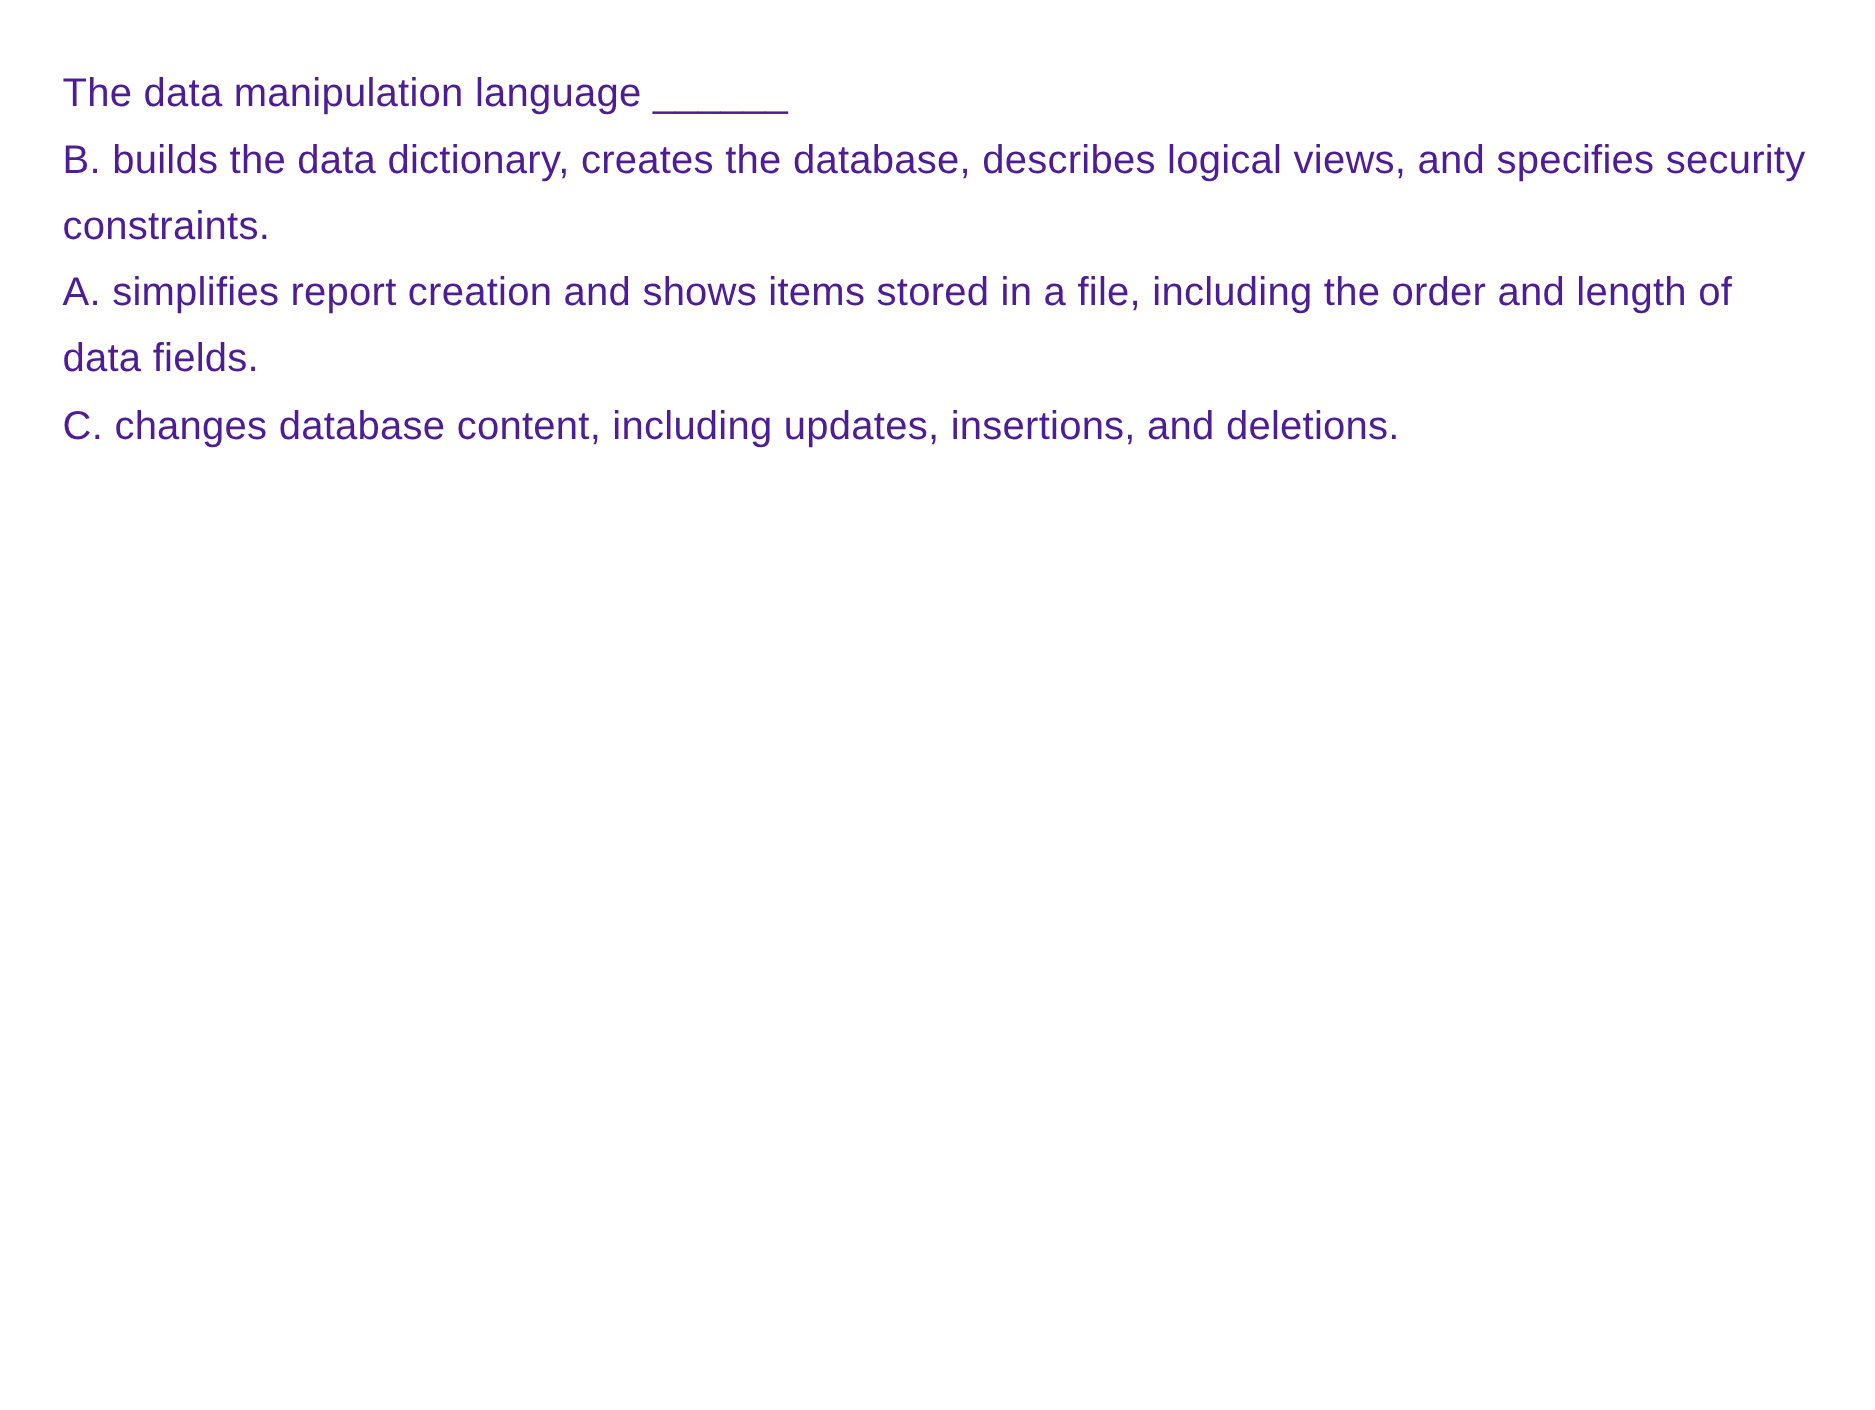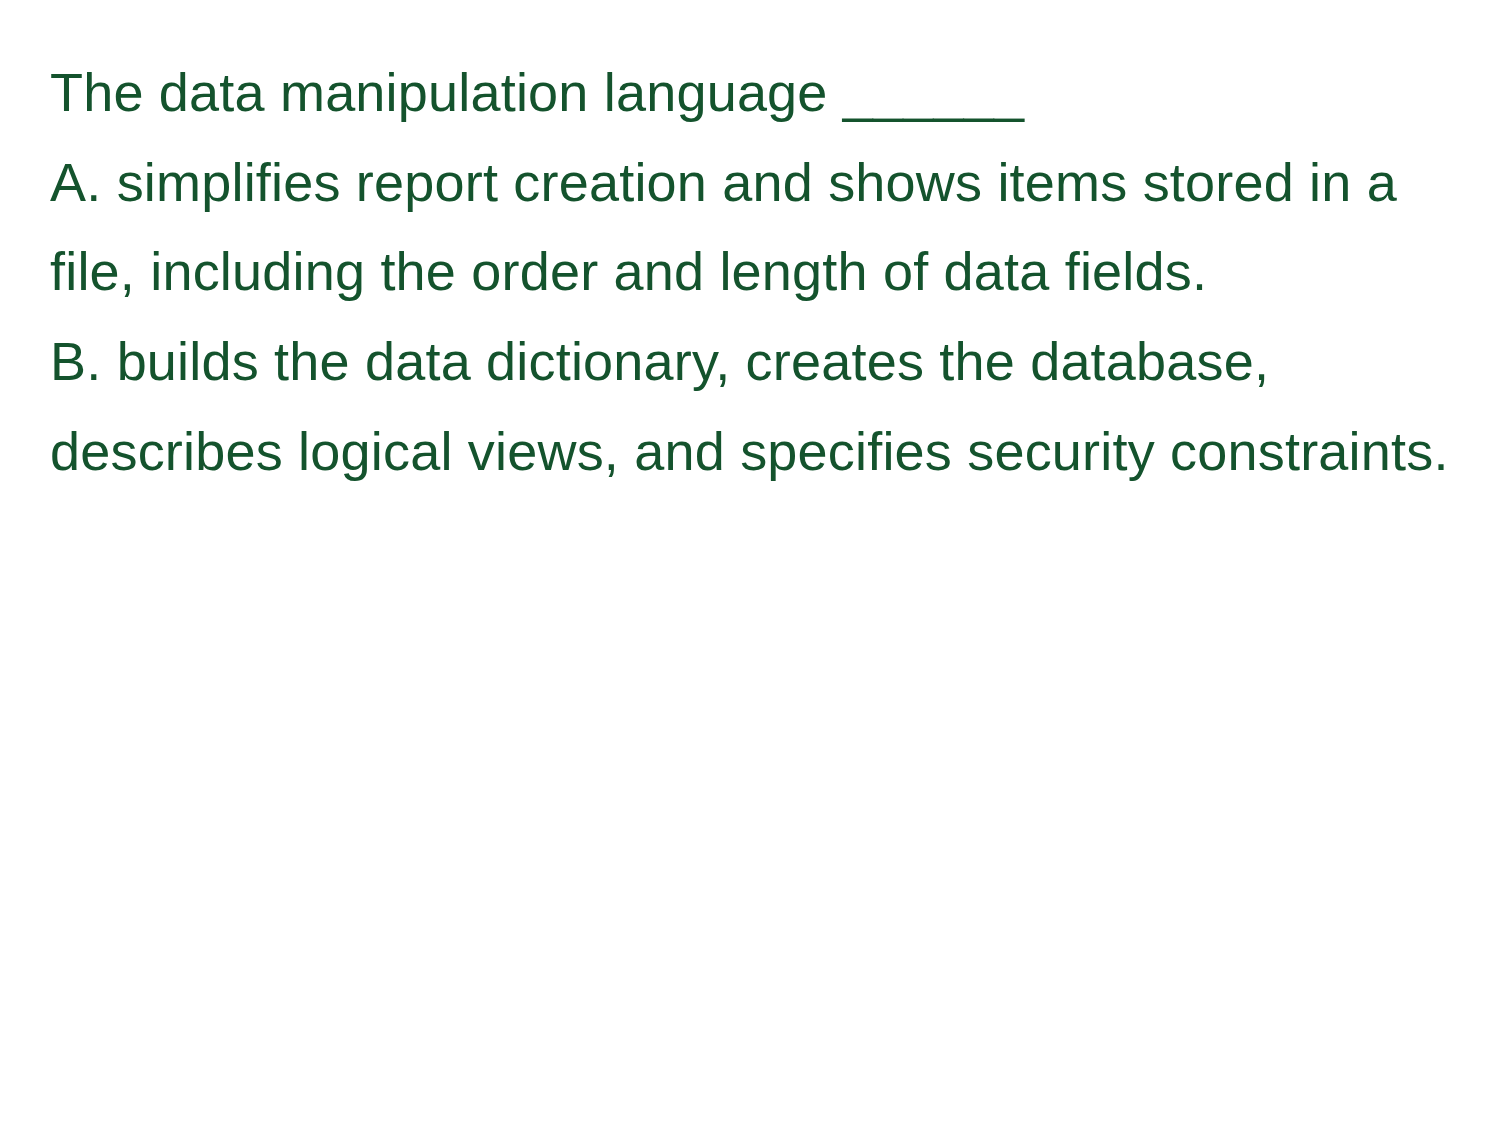--- a/index.html
+++ b/index.html
@@ -8,38 +8,42 @@
     box-sizing: border-box;
   }
   html, body {
     width: 1500px;
     height: 1128px;
     background: #ffffff;
     font-family: -apple-system, BlinkMacSystemFont, "Segoe UI", Helvetica, Arial, sans-serif;
   }
   .page {
     padding: 48px 50px 48px 50px;
-    color: #14532d;
-    font-size: 54px;
+    color: #4c1d95;
+    font-size: 32px;
     line-height: 1.66;
     letter-spacing: 0.2px;
   }
   .question {
     margin-bottom: 0;
   }
   .option {
     margin-top: 0;
   }
 </style>
 </head>
 <body>
 
 <div class="page">
   <div class="question">The data manipulation language ______</div>
   <div class="option">
+    <span>B.</span>
+    <span>builds the data dictionary, creates the database, describes logical views, and specifies security constraints.</span>
+  </div>
+  <div class="option">
     <span>A.</span>
     <span>simplifies report creation and shows items stored in a file, including the order and length of data fields.</span>
   </div>
   <div class="option">
-    <span>B.</span>
-    <span>builds the data dictionary, creates the database, describes logical views, and specifies security constraints.</span>
+    <span>C.</span>
+    <span>changes database content, including updates, insertions, and deletions.</span>
   </div>
 </div>
 
 </body></html>

